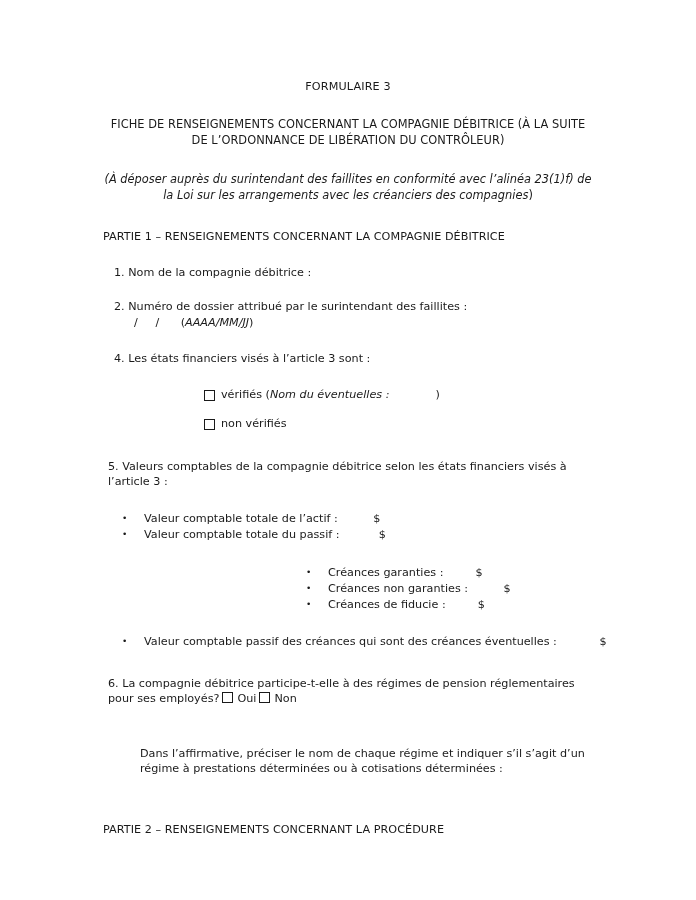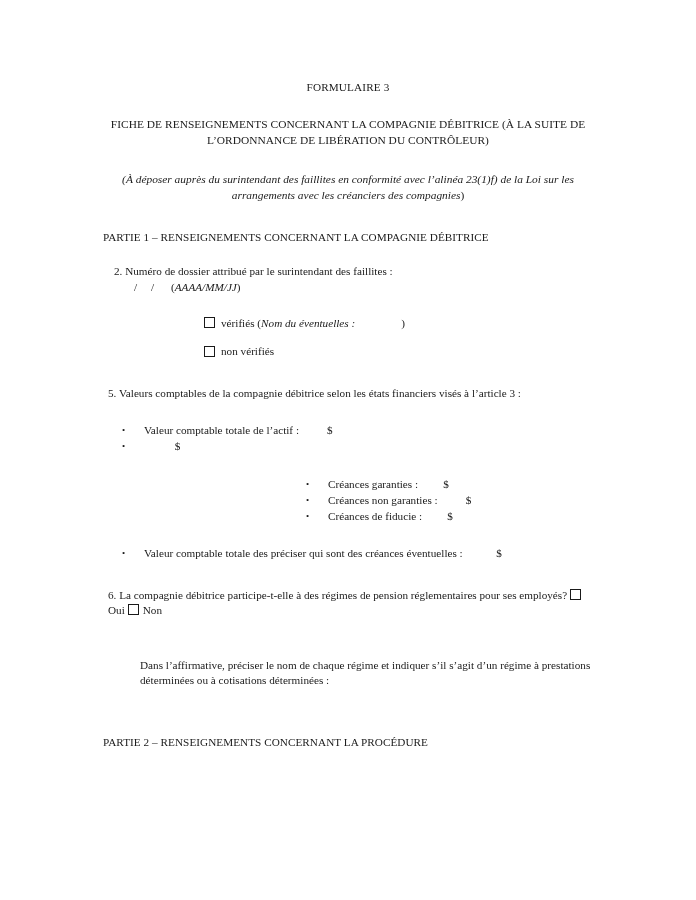--- a/index.html
+++ b/index.html
@@ -20,21 +20,20 @@
     position: relative;
     width: 696px;
     height: 900px;
     overflow: hidden;
   }
   .doc {
     position: absolute;
     left: 0;
     top: 0;
     width: 696px;
-    font-family: Liberation Serif, serif;
   }
 
   
   .form-no {
     text-align: center;
     margin-top: 80px;
     font-size: 11.2px;
     letter-spacing: 0.15px;
   }
   .doc-title {
@@ -174,25 +173,27 @@
   <div class="doc">
 
     <div class="form-no">FORMULAIRE 3</div>
 
     <div class="doc-title">FICHE DE RENSEIGNEMENTS CONCERNANT LA COMPAGNIE DÉBITRICE (À LA SUITE DE L’ORDONNANCE DE LIBÉRATION DU CONTRÔLEUR)</div>
 
     <div class="doc-subtitle"><span>(À déposer auprès du surintendant des faillites en conformité avec l’alinéa 23(1)f) de la Loi sur les arrangements avec les créanciers des compagnies</span><span class="upright">)</span></div>
 
     <div class="part-heading part1">PARTIE 1 – RENSEIGNEMENTS CONCERNANT LA COMPAGNIE DÉBITRICE</div>
 
+    <div class="item item1">1. Nom de la compagnie débitrice :</div>
 
     <div class="item item2">2. Numéro de dossier attribué par le surintendant des faillites :</div>
 
     <div class="date-line"><span>/     /      (</span><span class="fmt">AAAA/MM/JJ</span><span>)</span></div>
 
+    <div class="item item4">4. Les états financiers visés à l’article 3 sont :</div>
 
     <div class="cb-row cb-verifies">
       <span class="checkbox"></span>
       <span>vérifiés (</span>
         <span class="auditor-name">Nom du éventuelles :</span>
         <span class="gap-wide"></span>
         <span>)</span>
     </div>
 
     <div class="cb-row cb-nonverifies">
@@ -202,20 +203,21 @@
 
     <div class="item-wide item5">5. Valeurs comptables de la compagnie débitrice selon les états financiers visés à l’article 3 :</div>
 
     <div class="bullet-row lvl1 b-assets">
       <span class="dot"></span>
       <span class="blabel">Valeur comptable totale de l’actif :</span>
         <span class="bamount">          $</span>
     </div>
     <div class="bullet-row lvl1 b-liab">
       <span class="dot"></span>
+      <span class="blabel">Valeur comptable totale du passif :</span>
         <span class="bamount">           $</span>
     </div>
 
     <div class="bullet-row lvl2 b-sec">
       <span class="dot"></span>
       <span class="blabel">Créances garanties :</span>
         <span class="bamount">         $</span>
     </div>
     <div class="bullet-row lvl2 b-unsec">
       <span class="dot"></span>
@@ -223,21 +225,21 @@
         <span class="bamount">          $</span>
     </div>
     <div class="bullet-row lvl2 b-trust">
       <span class="dot"></span>
       <span class="blabel">Créances de fiducie :</span>
         <span class="bamount">         $</span>
     </div>
 
     <div class="bullet-row lvl1 b-conting">
       <span class="dot"></span>
-      <span class="blabel">Valeur comptable totale des préciser qui sont des créances éventuelles :</span>
+      <span class="blabel">Valeur comptable passif des créances qui sont des créances éventuelles :</span>
         <span class="bamount">            $</span>
     </div>
 
     <div class="item-wide item6">
       <span>6. La compagnie débitrice participe-t-elle à des régimes de pension réglementaires</span>
       <span>pour ses employés?</span><span class="cb-inline"></span><span>Oui</span><span class="cb-inline"></span><span>Non</span>
     </div>
 
     <div class="sub-para sp-pension">Dans l’affirmative, préciser le nom de chaque régime et indiquer s’il s’agit d’un régime à prestations déterminées ou à cotisations déterminées :</div>
 

